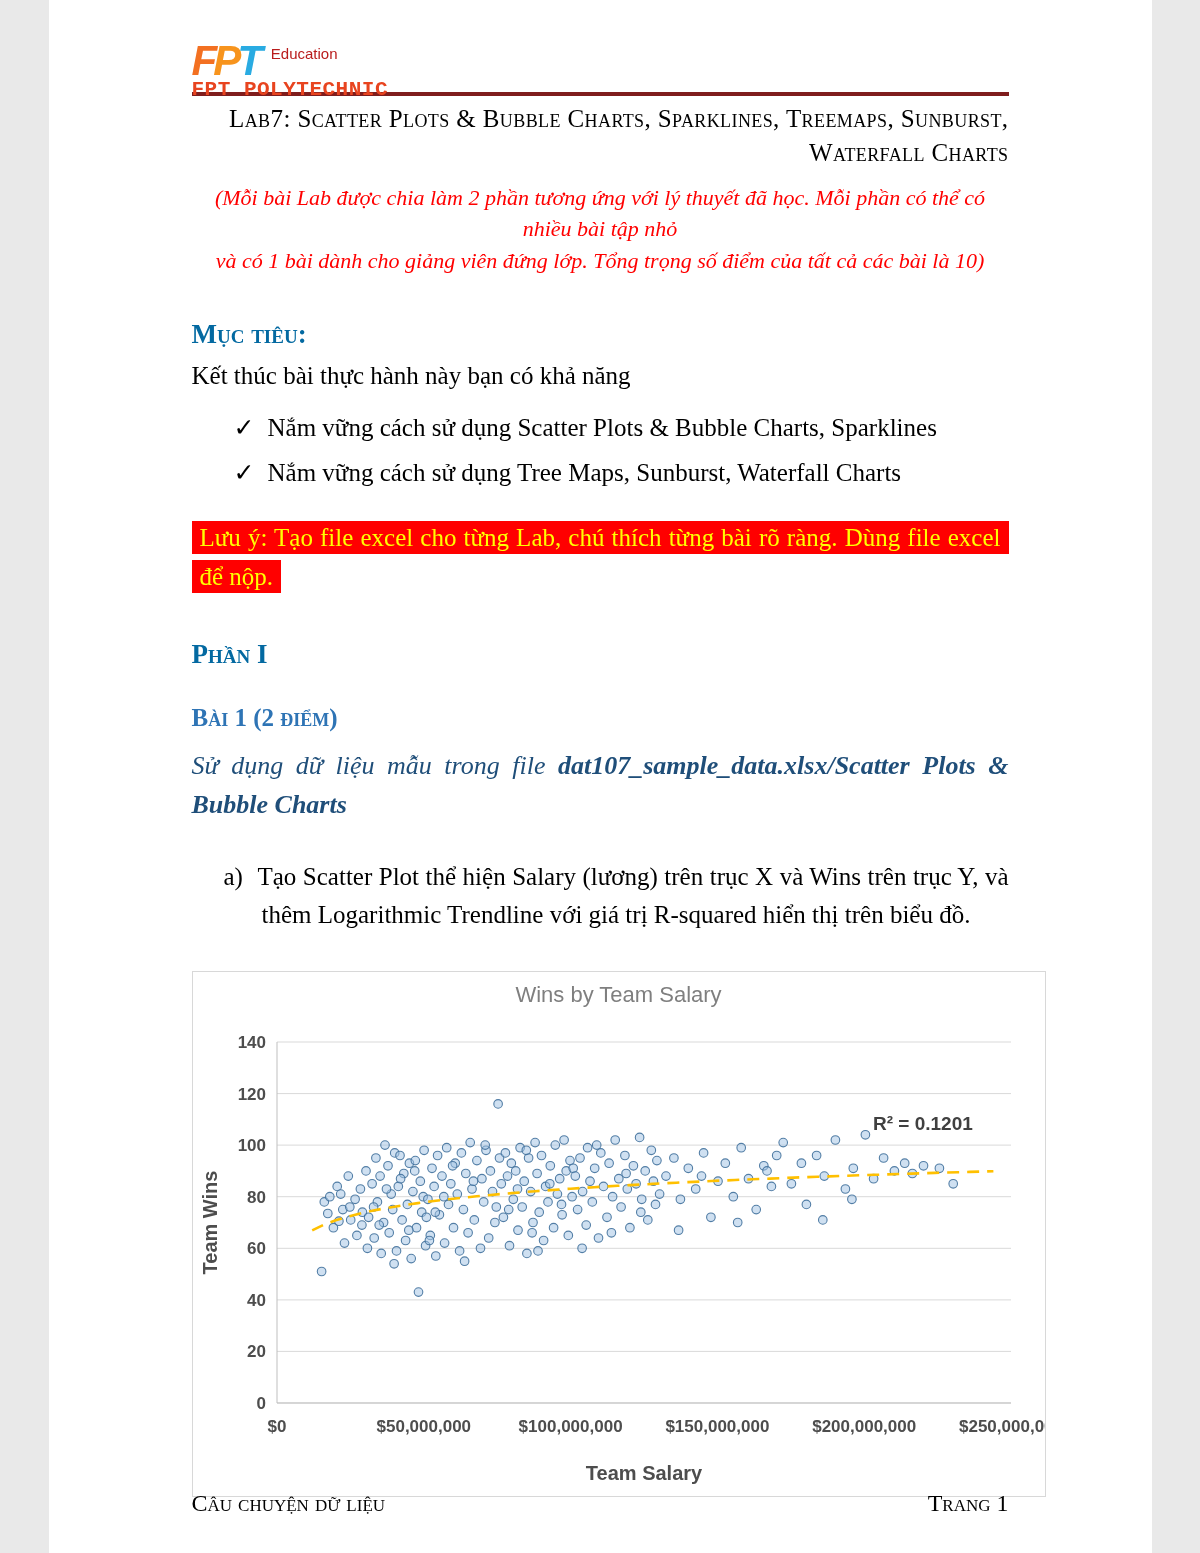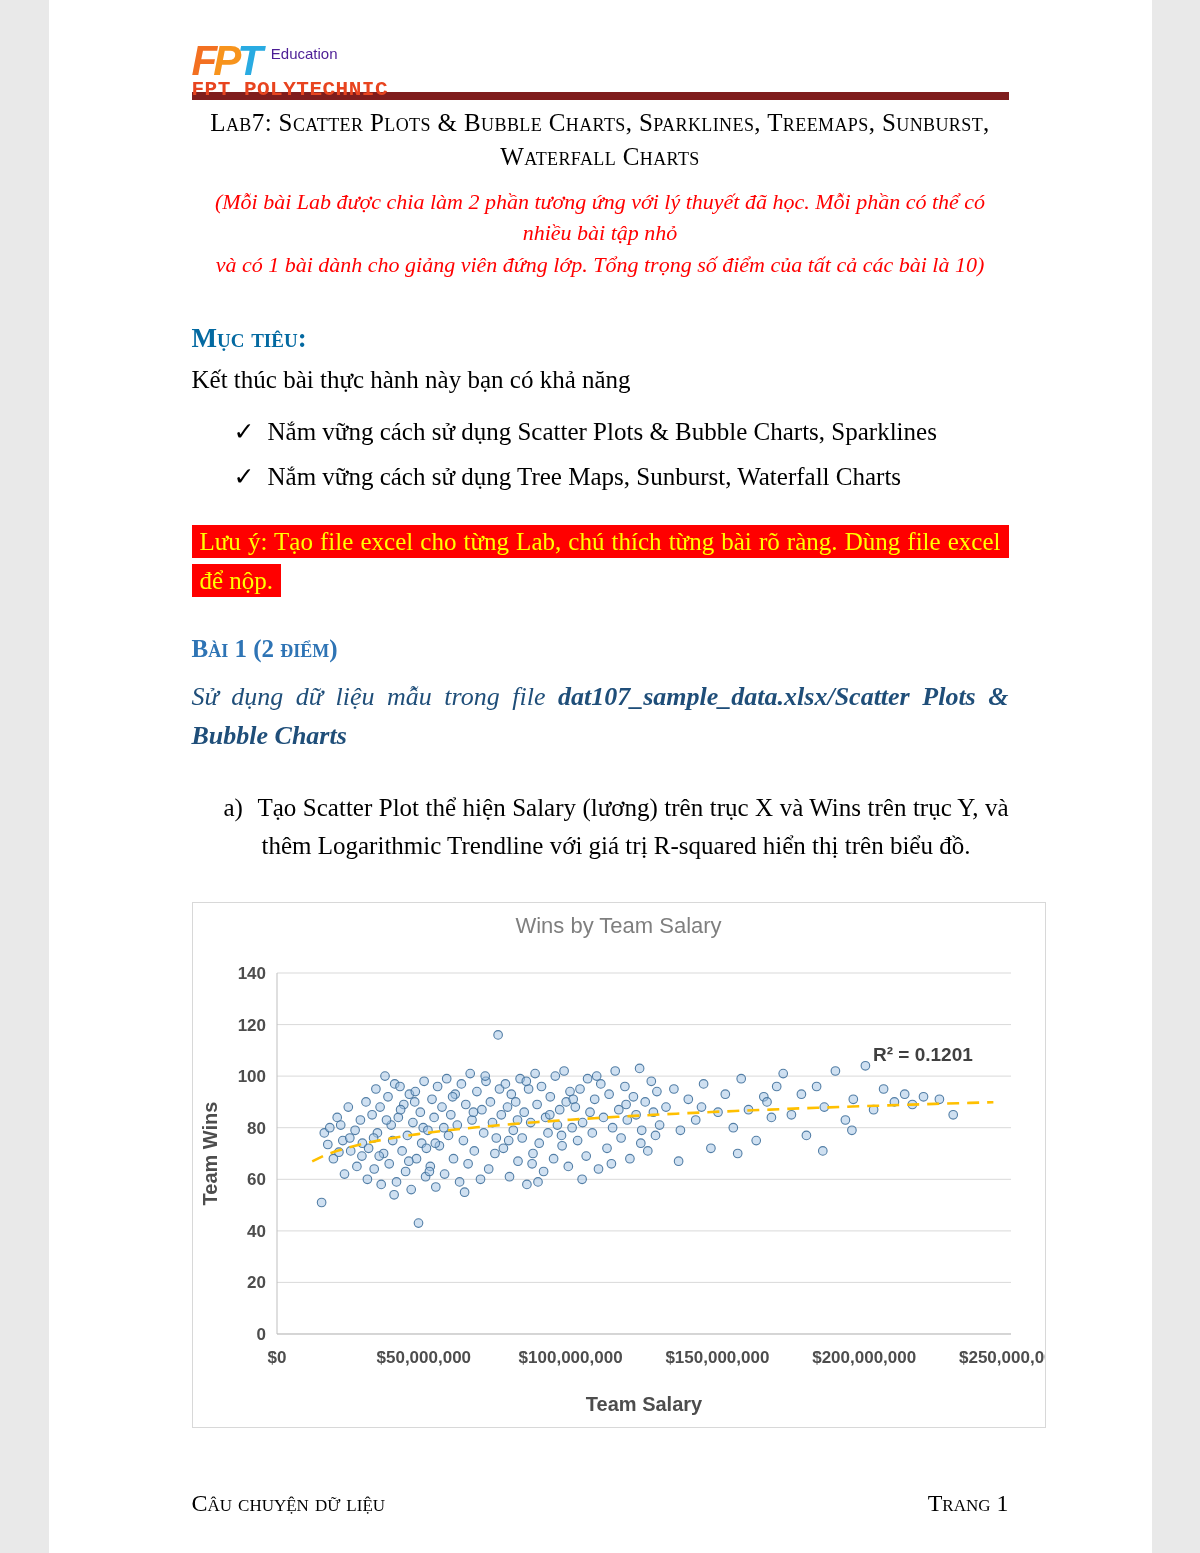--- a/index.html
+++ b/index.html
@@ -8,25 +8,25 @@
   .content{padding:34px 143px 0 143px;}
 
   
   .doc-header{position:relative;}
   .logo-row{height:54px;display:flex;align-items:center;}
   .logo-letters{font-family:"Liberation Sans",sans-serif;font-weight:bold;font-style:italic;
                 font-size:42px;line-height:1;}
   .lf{color:#F37021;}
   .lp{color:#F7941D;margin-left:-4px;}
   .lt{color:#29ABE2;margin-left:-4px;}
-  .ledu{font-family:"Liberation Sans",sans-serif;font-size:15px;color:#4c1d95;margin-left:8px;
+  .ledu{font-family:"Liberation Sans",sans-serif;font-size:15px;color:#b91c1c;margin-left:8px;
         position:relative;top:-8px;}
   .poly{position:absolute;top:44px;left:0;color:#E8441F;font-family:Liberation Mono, monospace;
         font-weight:bold;font-size:21px;letter-spacing:.5px;z-index:2;}
-  .title-block{border-top:8px solid #7f1d1d;margin-top:4px;padding-top:6px;text-align:center;}
+  .title-block{border-top:4px solid #7f1d1d;margin-top:4px;padding-top:6px;text-align:right;}
   .title-line{font-size:25px;line-height:1.35;letter-spacing:.4px;white-space:nowrap;}
   .sc{font-variant:small-caps;}
 
   
   .red-note{color:#FF0000;font-style:italic;text-align:center;font-size:22px;line-height:1.45;
             margin-top:12px;}
 
   
   .h-blue{color:#0369a1;font-weight:bold;font-size:27px;margin:42px 0 0 0;}
   .h-blue3{color:#2E74B5;font-weight:bold;font-size:25px;margin:34px 0 0 0;}
@@ -89,20 +89,21 @@
         <span>Nắm vững cách sử dụng Scatter Plots &amp; Bubble Charts, Sparklines</span>
       </div>
       <div class="bullet">
         <span class="check">✓</span>
         <span>Nắm vững cách sử dụng Tree Maps, Sunburst, Waterfall Charts</span>
       </div>
     </div>
 
     <p class="warning"><span class="hl">Lưu ý: Tạo file excel cho từng Lab, chú thích từng bài rõ ràng. Dùng file excel để nộp.</span></p>
 
+    <h2 class="h-blue sc">Phần I</h2>
     <h3 class="h-blue3 sc">Bài 1 (2 điểm)</h3>
 
     <p class="intro-line"><span>Sử dụng dữ liệu mẫu trong file </span><span class="file">dat107_sample_data.xlsx/Scatter Plots &amp; Bubble Charts</span></p>
 
     <p class="task"><span class="task-label">a)</span><span>Tạo Scatter Plot thể hiện Salary (lương) trên trục X và Wins trên trục Y, và thêm Logarithmic Trendline với giá trị R-squared hiển thị trên biểu đồ.</span></p>
 
     <figure class="chart-box" style="margin-left:auto;margin-right:auto;">
       <div class="chart-title">Wins by Team Salary</div>
       <svg width="852" height="460" viewBox="0 0 852 460">
           <line x1="84" x2="818" y1="375.0" y2="375.0" stroke="#D9D9D9" stroke-width="1"></line>

